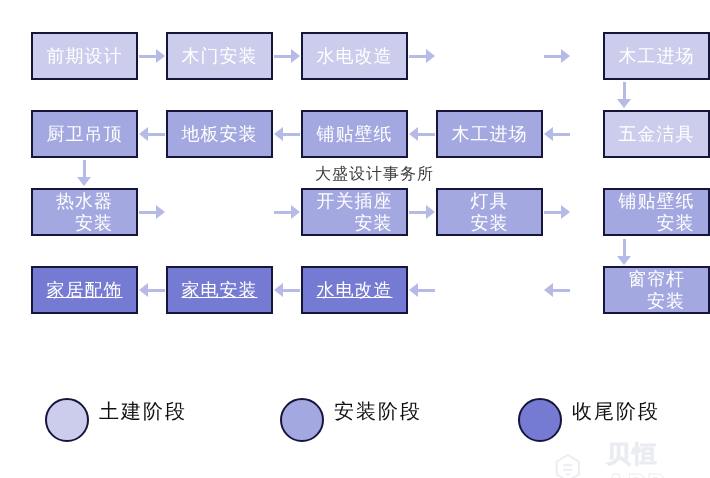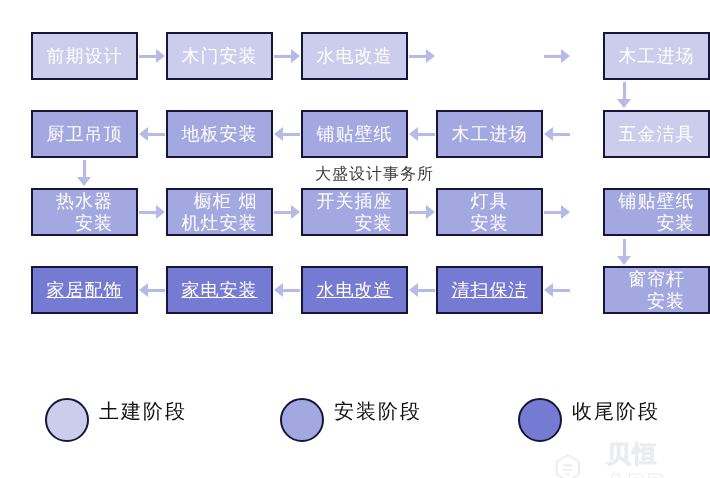--- a/index.html
+++ b/index.html
@@ -75,41 +75,38 @@
   <div class="box stage-install c4 r2">木工进场</div>
   <div class="arr arr-h arr-l g4 ar2"></div>
   <div class="box stage-civil c5 r2">五金洁具</div>
 
   <div class="arr arr-d d2"></div>
   <div class="studio-mark">大盛设计事务所</div>
 
   <div class="box stage-install c1 r3">热水器
 安装</div>
   <div class="arr arr-h arr-r g1 ar3"></div>
-  <div class="box stage-install c2 r3">橱柜 烟
-机灶安装</div>
   <div class="arr arr-h arr-r g2 ar3"></div>
   <div class="box stage-install c3 r3">开关插座
 安装</div>
   <div class="arr arr-h arr-r g3 ar3"></div>
   <div class="box stage-install c4 r3">灯具
 安装</div>
   <div class="arr arr-h arr-r g4 ar3"></div>
   <div class="box stage-install c5 r3">铺贴壁纸
 安装</div>
 
   <div class="arr arr-d d3"></div>
 
   <div class="box stage-finish c1 r4">家居配饰</div>
   <div class="arr arr-h arr-l g1 ar4"></div>
   <div class="box stage-finish c2 r4">家电安装</div>
   <div class="arr arr-h arr-l g2 ar4"></div>
   <div class="box stage-finish c3 r4">水电改造</div>
   <div class="arr arr-h arr-l g3 ar4"></div>
-  <div class="box stage-finish c4 r4">清扫保洁</div>
   <div class="arr arr-h arr-l g4 ar4"></div>
   <div class="box stage-install c5 r4">窗帘杆
 安装</div>
 
   <div class="legend-item leg1">
     <span class="legend-circle stage-civil"></span>
     <span class="legend-label">土建阶段</span>
   </div>
   <div class="legend-item leg2">
     <span class="legend-circle stage-install"></span>

